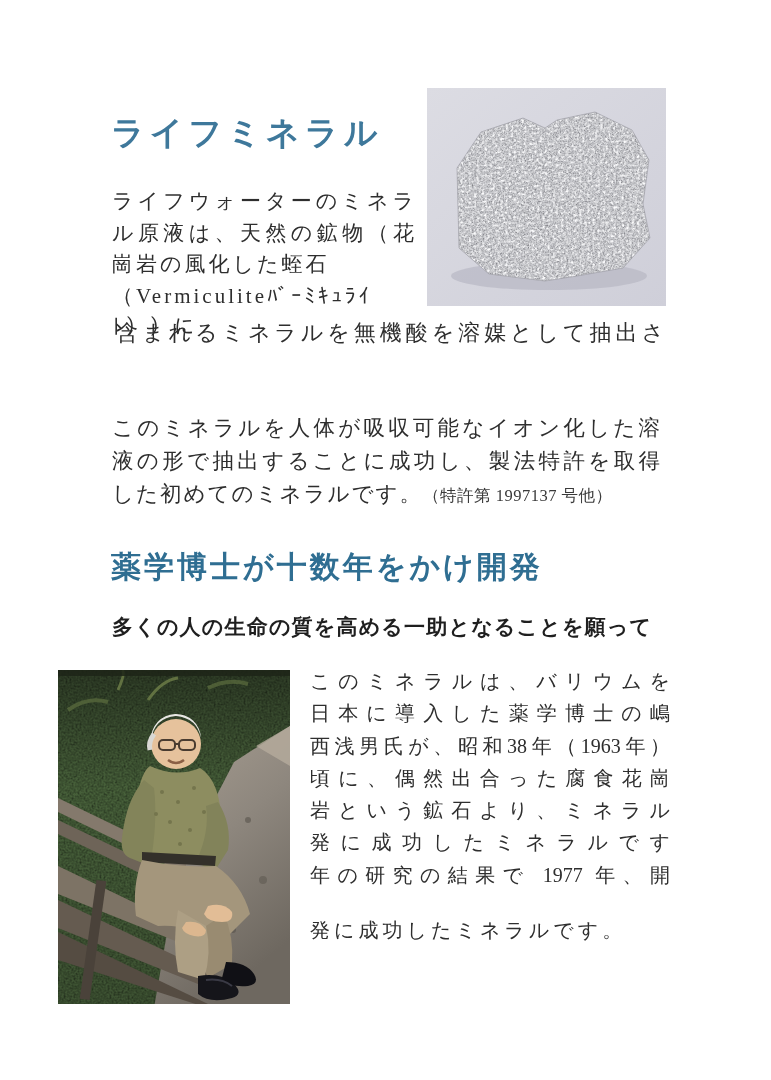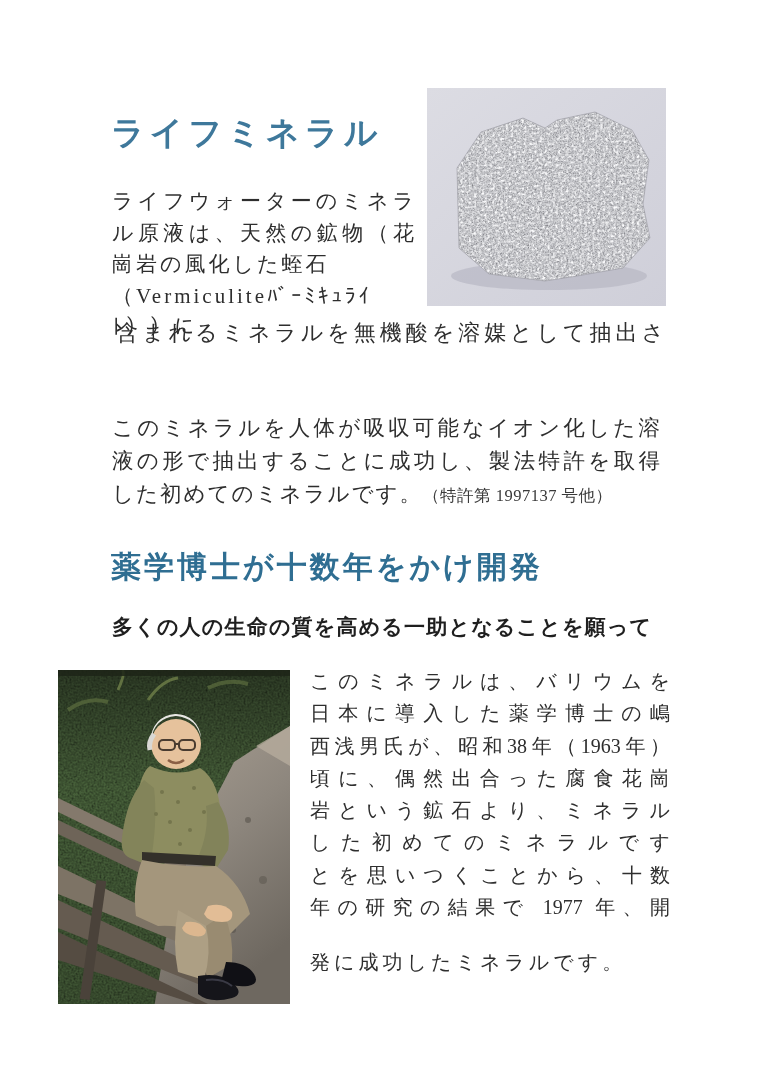--- a/index.html
+++ b/index.html
@@ -201,19 +201,18 @@
       <rect x="0" y="0" width="232" height="6" fill="#1d2418" opacity="0.85"></rect>
     </svg>
   </div>
 
   <div class="s2-text">
     <div class="jl">このミネラルは、バリウムを</div>
     <div class="jl">日本に導入した薬学博士の嶋</div>
     <div class="jl">西浅男氏が、昭和38年（1963年）</div>
     <div class="jl">頃に、偶然出合った腐食花崗</div>
     <div class="jl">岩という鉱石より、ミネラル</div>
-    <div class="jl">した初めてのミネラルです</div>
-    <div class="jl">とを思いつくことから、十数</div>
+    <div class="jl">発に成功したミネラルです</div>
     <div class="jl">年の研究の結果で 1977 年、開</div>
     <div class="nl">発に成功したミネラルです。</div>
   </div>
 
 </div>
 
 </body></html>

